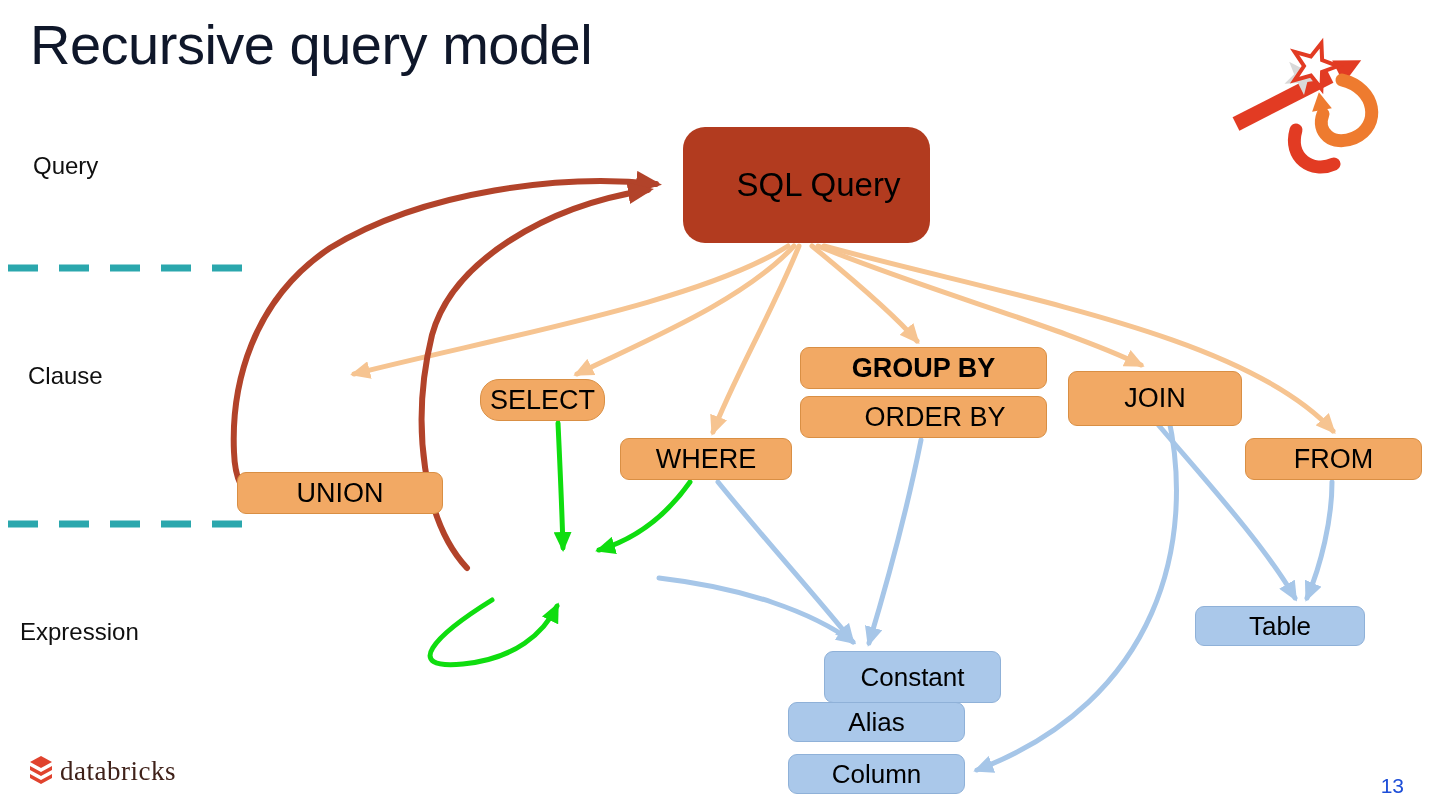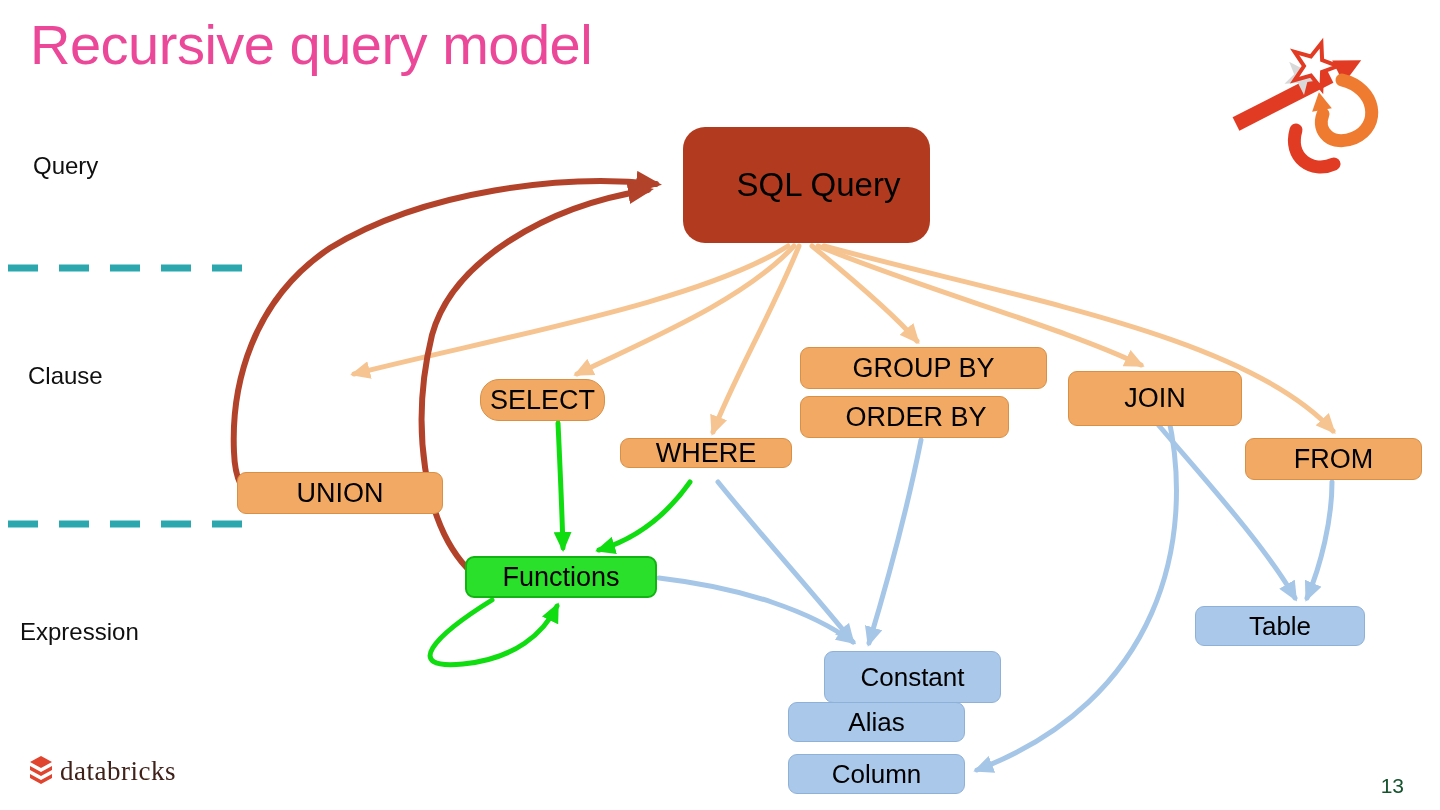--- a/index.html
+++ b/index.html
@@ -2,42 +2,42 @@
 <html><head>
 <meta charset="utf-8">
 <style>
   html,body { margin:0; padding:0; background:#ffffff; }
   .slide {
     position:relative; width:1440px; height:810px; background:#ffffff;
     font-family:"Liberation Sans", sans-serif; overflow:hidden;
   }
   .title {
     position:absolute; left:30px; top:12px; font-size:56px; font-weight:500;
-    color:#ec4899; letter-spacing:-0.5px;
+    color:#0f172a; letter-spacing:-0.5px;
   }
   .row-label { position:absolute; font-size:24px; color:#101010; z-index:3; }
   .node {
     position:absolute; display:flex; align-items:center; justify-content:center;
     color:#000; z-index:2; box-sizing:border-box; white-space:nowrap;
   }
   .node.root   { background:#b23b1f; border-radius:22px; font-size:33px; }
   .node.clause { background:#f2a964; border:1px solid #d98f44; border-radius:9px; font-size:27px; }
   .node.fn     { background:#2ae02a; border:2px solid #12b412; border-radius:9px; font-size:27px; }
   .node.expr   { background:#aac8ea; border:1px solid #8fb1d8; border-radius:9px; font-size:26px; }
   svg.arrows { position:absolute; left:0; top:0; z-index:1; }
   .header-logo { position:absolute; left:1222px; top:20px; z-index:2; }
   .db-footer {
     position:absolute; left:28px; top:755px; display:flex; align-items:center;
     gap:6px; z-index:3;
   }
   .db-text {
     font-family:"Liberation Serif", serif; font-size:27px; color:#3f2119;
     line-height:30px; letter-spacing:0.5px;
   }
-  .page-num { position:absolute; right:36px; bottom:12px; font-size:21px; color:#14532d; z-index:3; }
+  .page-num { position:absolute; right:36px; bottom:12px; font-size:21px; color:#1d4ed8; z-index:3; }
 </style>
 </head>
 <body>
 
 <div class="slide">
 
   <div class="title">Recursive query model</div>
 
   <svg class="header-logo" width="180" height="165" viewBox="0 0 180 165">
     <path d="M 14 104 L 108 56" stroke="#e23b23" stroke-width="15" fill="none"></path>
@@ -98,26 +98,25 @@
       <path d="M921,440 C908,505 888,580 869,643" marker-end="url(#ah-blue)"></path>
       <path d="M1150,415 C1196,470 1262,541 1295,598" marker-end="url(#ah-blue)"></path>
       <path d="M1332,482 C1332,520 1321,565 1307,598" marker-end="url(#ah-blue)"></path>
       <path d="M1168,415 C1196,540 1160,700 977,770" marker-end="url(#ah-blue)"></path>
     </g>
   </svg>
 
   <div class="node root" style="left:683px; top:127px; width:247px; height:116px;padding-left:24px;">SQL Query</div>
   <div class="node clause" style="left:237px; top:438px; width:206px; height:42px;margin-top:34px;">UNION</div>
   <div class="node clause" style="left:480px; top:379px; width:125px; height:42px;border-radius:19px;">SELECT</div>
-  <div class="node clause" style="left:620px; top:438px; width:172px; height:30px;">WHERE</div>
-  <div class="node clause" style="left:800px; top:347px; width:247px; height:42px;">GROUP BY</div>
-  <div class="node clause" style="left:800px; top:396px; width:209px; height:42px;padding-left:23px;">ORDER BY</div>
+  <div class="node clause" style="left:620px; top:438px; width:172px; height:42px;">WHERE</div>
+  <div class="node clause" style="left:800px; top:347px; width:247px; height:42px;font-weight:bold;">GROUP BY</div>
+  <div class="node clause" style="left:800px; top:396px; width:247px; height:42px;padding-left:23px;">ORDER BY</div>
   <div class="node clause" style="left:1068px; top:371px; width:174px; height:55px;">JOIN</div>
   <div class="node clause" style="left:1245px; top:438px; width:177px; height:42px;">FROM</div>
-  <div class="node fn" style="left:465px; top:556px; width:192px; height:42px;">Functions</div>
   <div class="node expr" style="left:1195px; top:606px; width:170px; height:40px;">Table</div>
   <div class="node expr" style="left:788px; top:651px; width:177px; height:52px;margin-left:36px;">Constant</div>
   <div class="node expr" style="left:788px; top:754px; width:177px; height:40px;">Column</div>
   <div class="node expr" style="left:788px; top:702px; width:177px; height:40px;">Alias</div>
 
   <div class="db-footer">
     <svg width="26" height="31" viewBox="0 0 26 31">
       <path d="M13 1 L24 7 L13 13 L2 7 Z" fill="#e0432e"></path>
       <path d="M2 11 L13 17 L24 11 L24 15 L13 21 L2 15 Z" fill="#e0432e"></path>
       <path d="M2 19 L13 25 L24 19 L24 23 L13 29 L2 23 Z" fill="#e0432e"></path>

